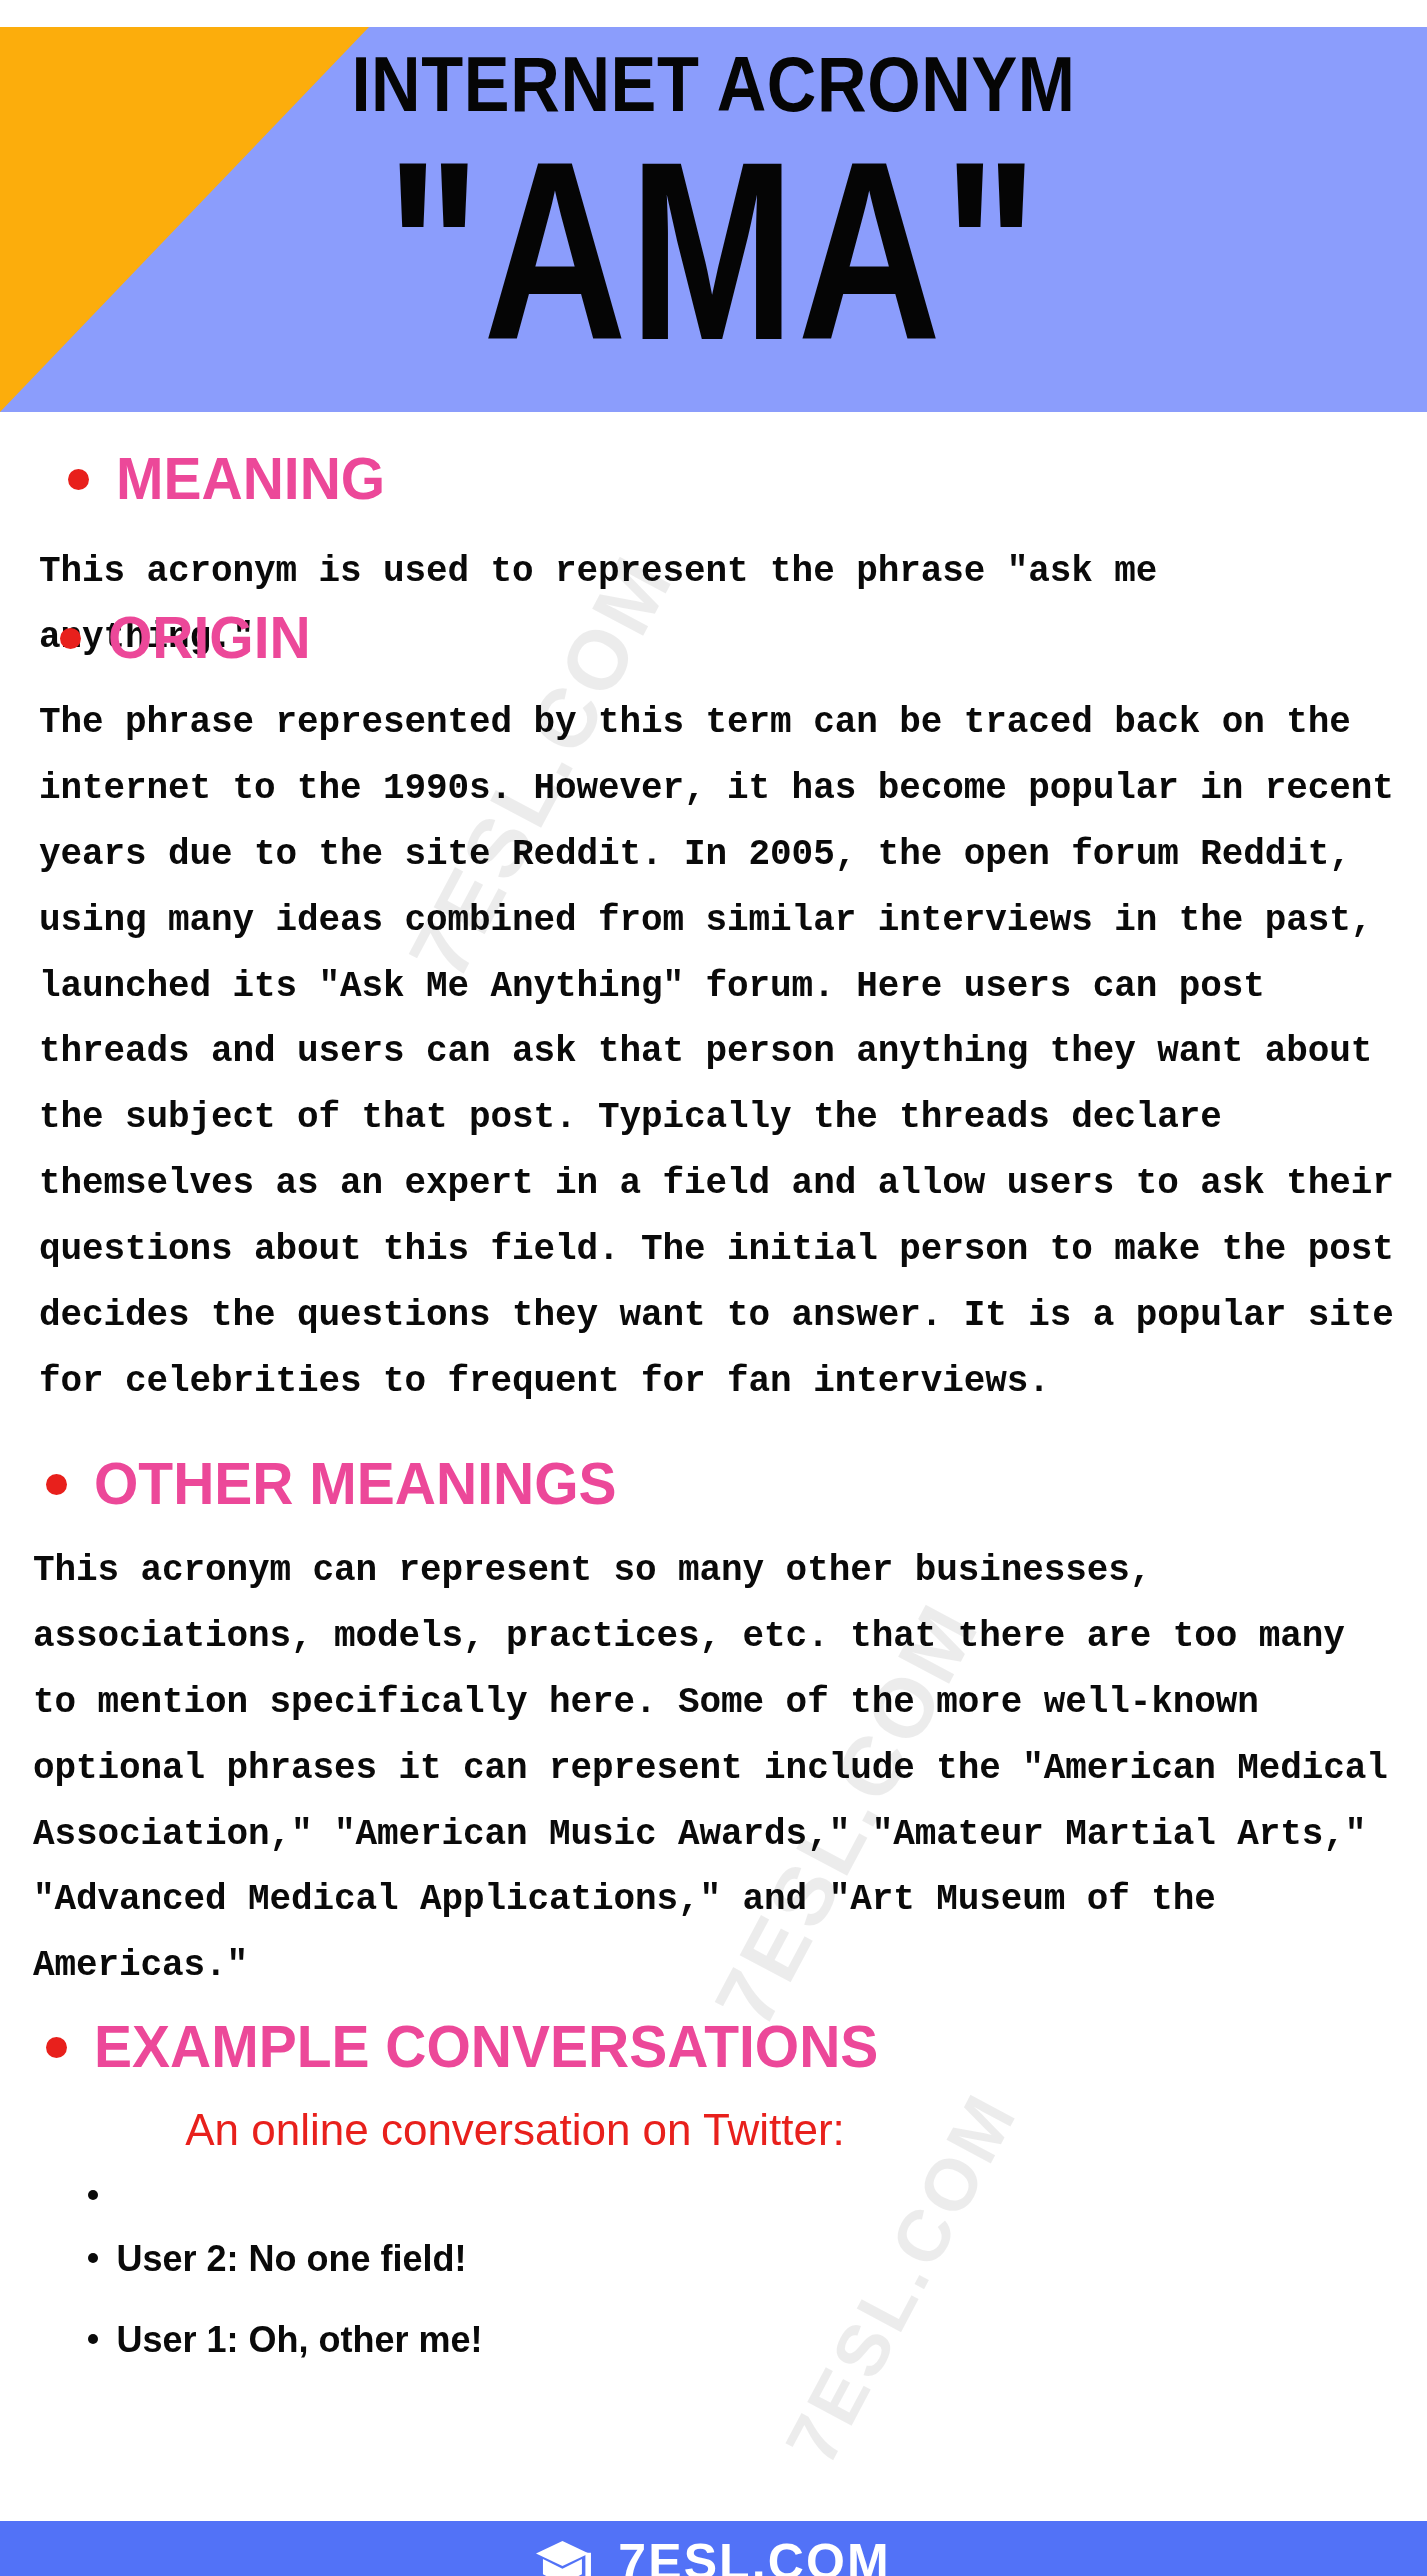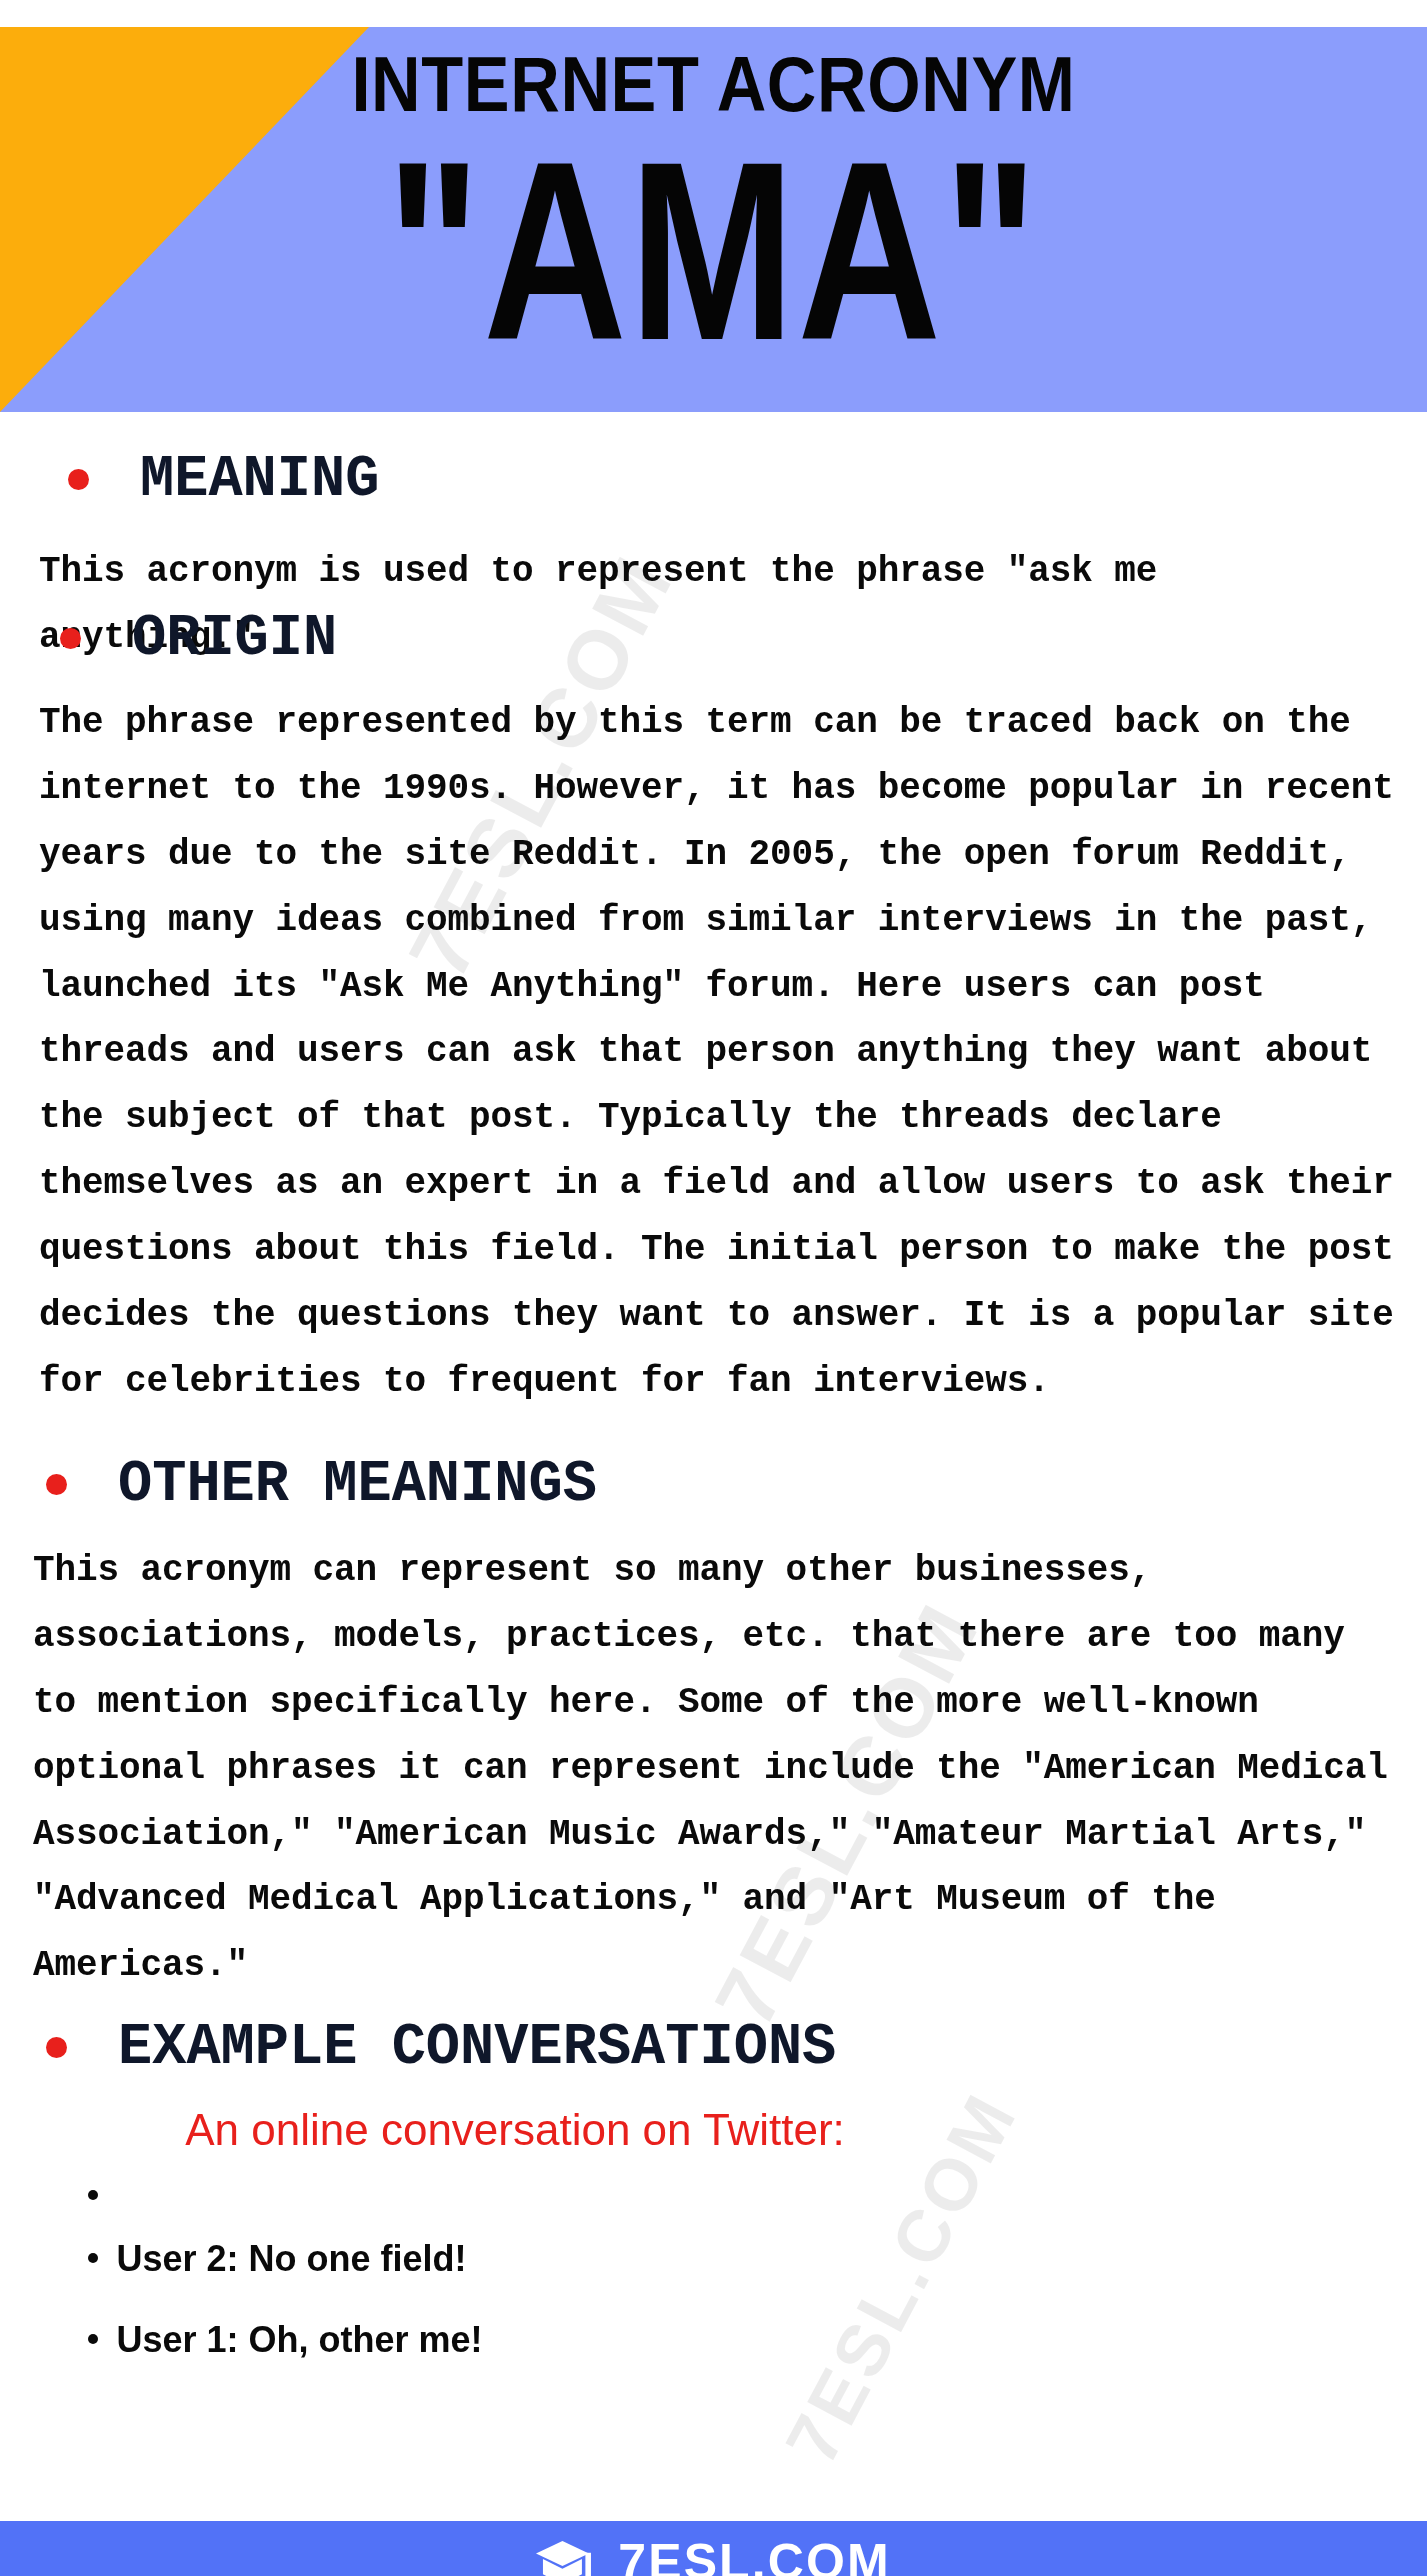--- a/index.html
+++ b/index.html
@@ -45,26 +45,25 @@
 
   
   .content {
     position:absolute; left:0; top:385px; width:1427px;
     padding:0; box-sizing:border-box;
   }
 
   .sec-head {
     display:flex; align-items:center;
     margin:0; padding:0;
-    font-family:Liberation Mono, monospace;
-    font-weight:bold; color:#0f172a;
+    font-family:Liberation Sans, sans-serif;
+    font-weight:bold; color:#ec4899;
     font-size:60px; line-height:1.0;
     letter-spacing:0px;
     white-space:nowrap;
-    gap:24px;
   }
   .sec-head .bullet {
     width:21px; height:21px; border-radius:50%;
     background:#e8201c; display:inline-block;
     margin-right:26.5px; flex:0 0 auto;
   }
   .sec-head .htxt { transform:scaleX(0.95); transform-origin:left center; display:inline-block; }
 
   .para {
     font-family:Liberation Mono, monospace;

